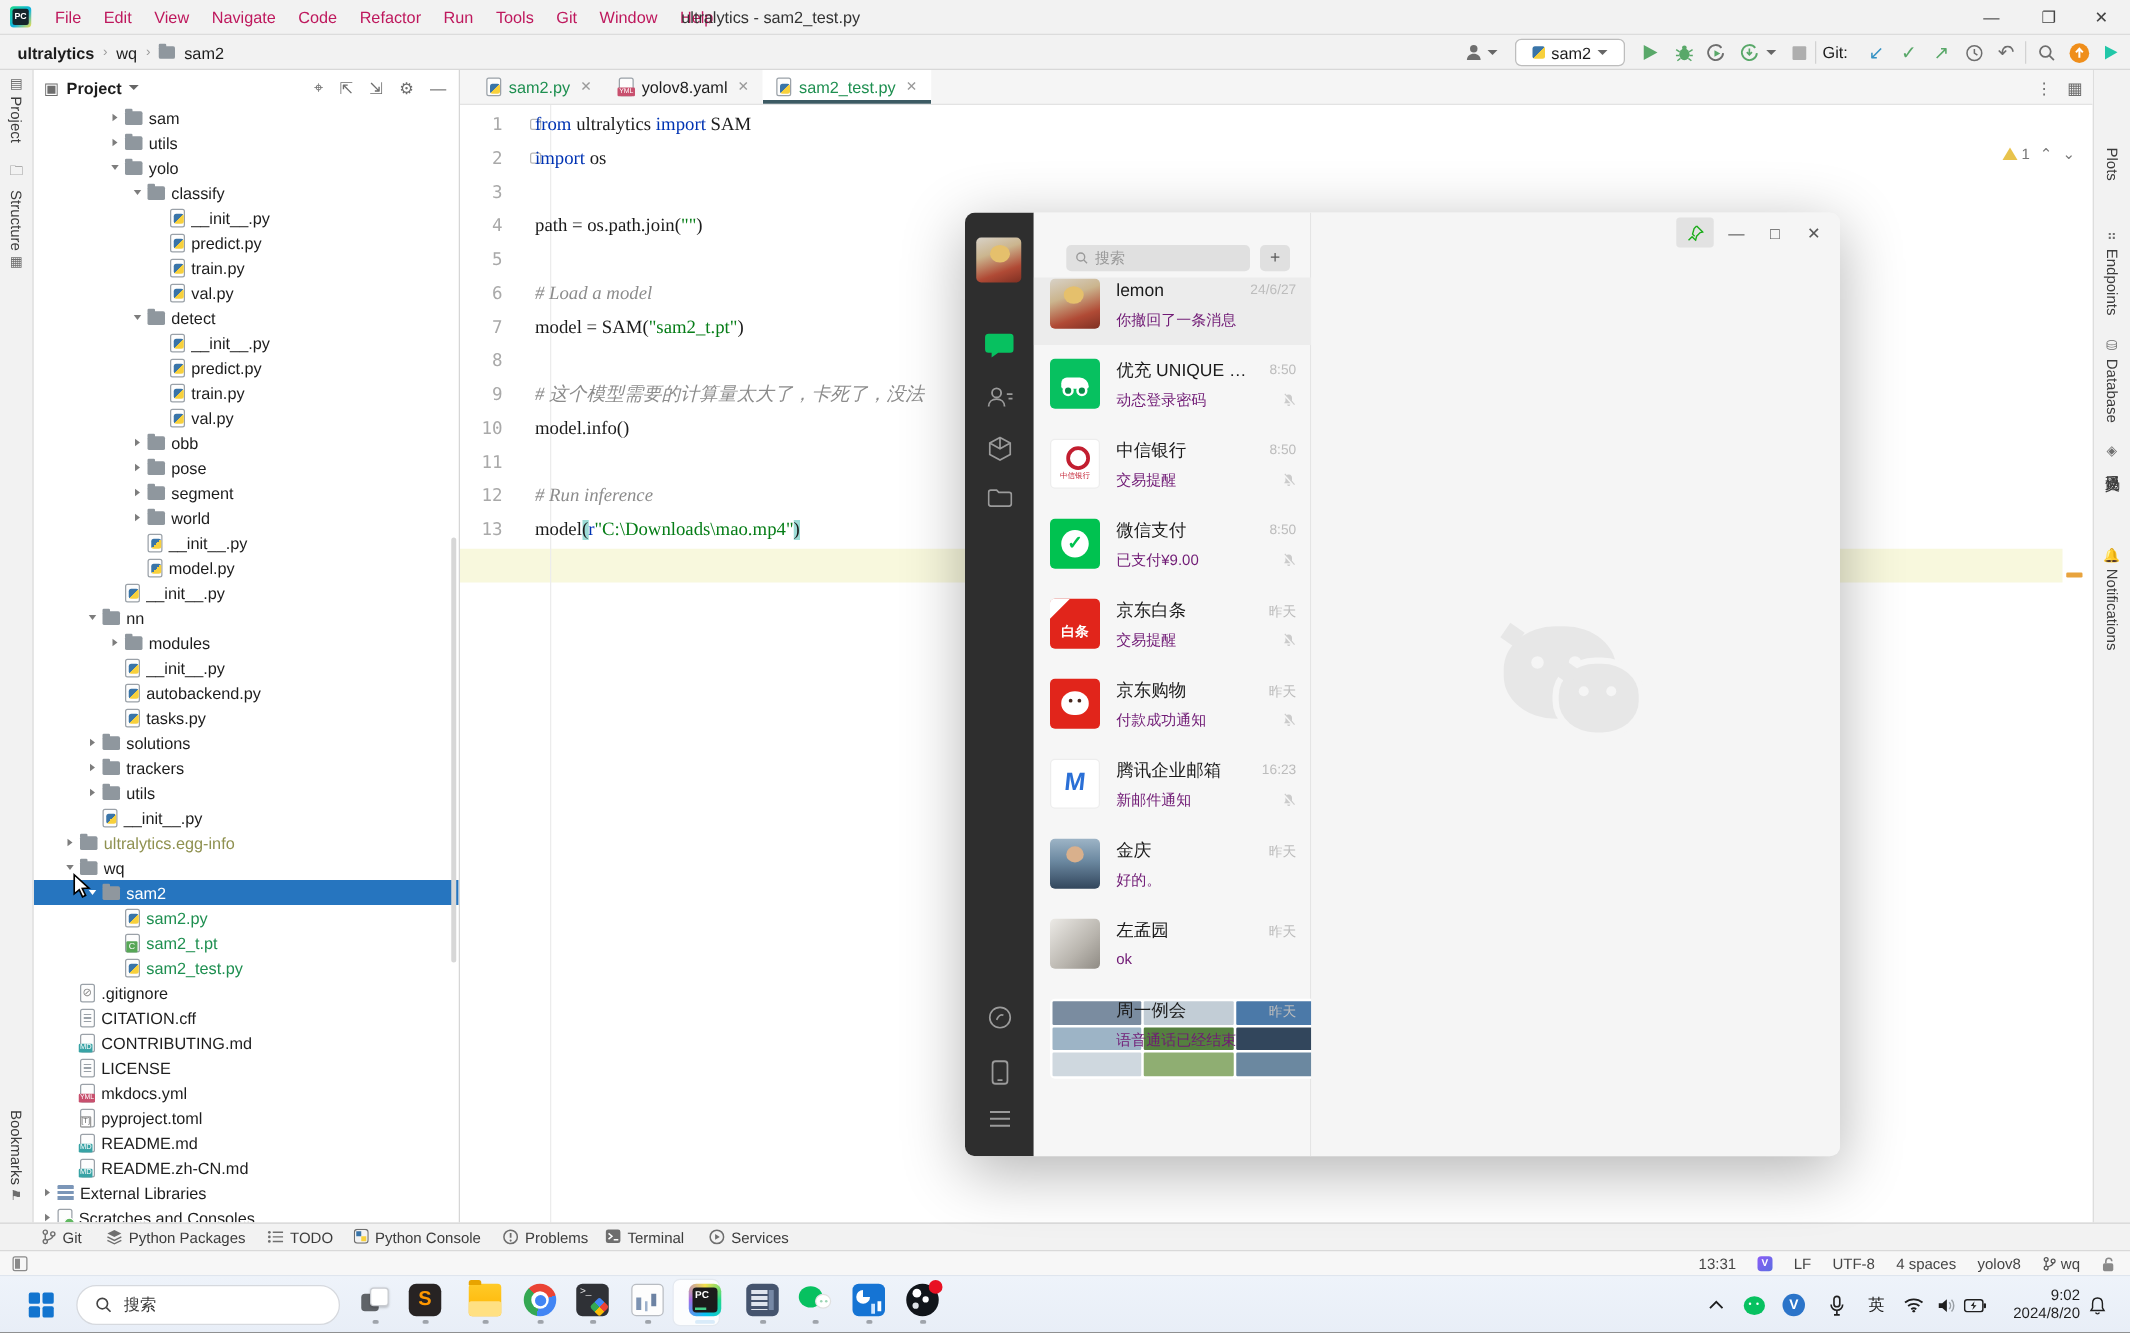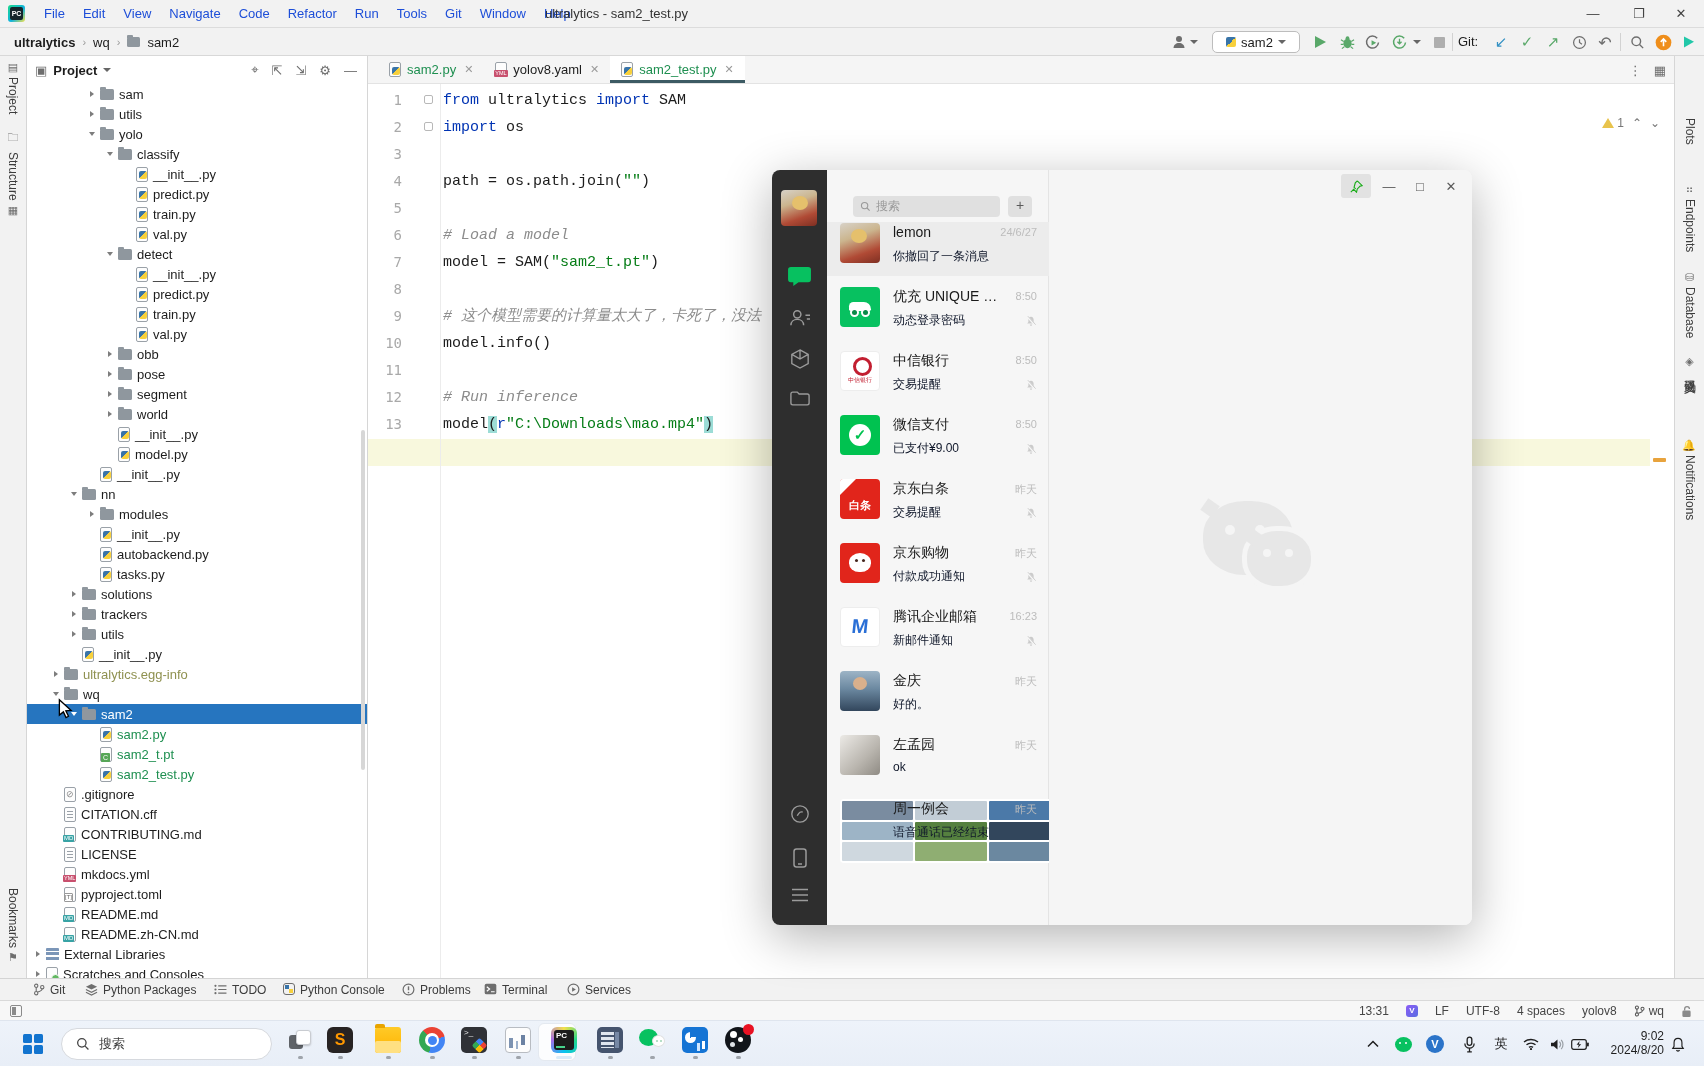--- a/index.html
+++ b/index.html
@@ -7,21 +7,21 @@
 .screen{position:relative;width:1704px;height:1066px;background:#fff;overflow:hidden;
   font-family:"Liberation Sans",sans-serif;color:#1c1c1c}
 .abs{position:absolute}
 
 .titlebar{position:absolute;left:0;top:0;width:100%;height:28px;background:#f2f2f2;
   border-bottom:1px solid #dcdcdc;display:flex;align-items:center;font-size:13px}
 .pclogo{width:17px;height:17px;border-radius:3px;margin:0 10px 0 8px;
   background:linear-gradient(135deg,#1bd98a,#0fb3e0 55%,#f5e14a);position:relative;flex:none}
 .pclogo span{position:absolute;inset:2px;background:#15252b;border-radius:2px;color:#fff;
   font-size:7px;font-weight:bold;text-align:center;line-height:13px}
-.menu{padding:0 9px;height:28px;line-height:28px;color:#1d4ed8;cursor:default}
+.menu{padding:0 9px;height:28px;line-height:28px;color:#be185d;cursor:default}
 .wintitle{position:absolute;left:545px;top:0;line-height:28px;color:#333}
 .winctl{position:absolute;top:0;width:46px;height:28px;text-align:center;line-height:28px;
   color:#444;font-size:13px}
 
 .toolbar2{position:absolute;left:0;top:28px;width:100%;height:28px;background:#f2f2f2;
   border-bottom:1px solid #d8d8d8;font-size:13px}
 .crumbs{position:absolute;left:14px;top:0;height:28px;display:flex;align-items:center;gap:7px}
 .crumb-sep{color:#9a9a9a;font-size:11px}
 .mini-folder{width:13px;height:10px;background:#8f979e;border-radius:1.5px;position:relative;flex:none}
 .mini-folder::before{content:"";position:absolute;top:-2px;left:0;width:6px;height:3px;background:#8f979e;border-radius:1px 1px 0 0}
@@ -86,21 +86,21 @@
 .tab .x{color:#9a9a9a;font-size:11px;margin-left:2px}
 .tab.active{background:#fff;box-shadow:inset 0 -3px 0 #3c5a63}
 .tab .tl.green{color:#1e8f50}
 .tab-extra{position:absolute;right:8px;top:0;height:28px;display:flex;gap:12px;align-items:center;color:#6e6e6e;font-size:13px}
 .codearea{position:absolute;left:0;top:28px;right:0;bottom:0}
 .curline{position:absolute;left:0;top:355px;width:1282px;height:27px;background:#f8f8dd}
 .gutter{position:absolute;left:0;top:0;width:73px;bottom:0;border-right:1px solid #ececec}
 .gnum{position:absolute;left:0;width:34px;text-align:right;color:#a9a9a9;
   font-family:"DejaVu Sans Mono",monospace;font-size:14px;line-height:27px}
 .fold{position:absolute;left:56px;width:9px;height:9px;border:1px solid #b8b8b8;border-radius:2px;background:#fff}
-.lines{position:absolute;left:75px;top:3px;font-family:Liberation Mono, monospace;font-size:15px;line-height:27px;white-space:pre}
+.lines{position:absolute;left:60px;top:3px;font-family:Liberation Serif, serif;font-size:15px;line-height:27px;white-space:pre}
 .cl .k{color:#0033b3}.cl .s{color:#067d17}.cl .c{color:#8c8c8c;font-style:italic}
 .cl .h{background:#9cdcd6}
 .warnwidget{position:absolute;right:14px;top:32px;display:flex;align-items:center;gap:8px;font-size:12px;color:#777}
 .warn-tri{width:0;height:0;border-left:6px solid transparent;border-right:6px solid transparent;border-bottom:10px solid #e8c34c;position:relative}
 .stripe-mark{position:absolute;right:8px;top:374px;width:13px;height:4px;background:#e8a33d;border-radius:1px}
 
 .twbar{position:absolute;left:0;top:978px;width:100%;height:22px;background:#f2f2f2;border-top:1px solid #d4d4d4;font-size:12px;color:#3c3c3c}
 .twitem{position:absolute;top:0;height:22px;display:flex;align-items:center;gap:5px}
 .twico{color:#6e6e6e;font-size:12px;line-height:12px}
 .statusbar{position:absolute;left:0;top:1000px;width:100%;height:20px;background:#f7f7f7;border-top:1px solid #d9d9d9;
@@ -171,21 +171,21 @@
 .wc-plus{position:absolute;left:181px;top:26px;width:24px;height:21px;background:#e0e0e0;border-radius:4px;
   color:#5a5a5a;text-align:center;line-height:19px;font-size:14px}
 .chatwrap{position:absolute;left:0;top:52px;width:222px;height:703px;overflow:hidden}
 .chatrows{position:absolute;left:0;top:-10px;width:100%}
 .chat{position:relative;height:64px}
 .chat.sel{background:#ececec}
 .av{width:40px;height:40px;border-radius:4px;position:absolute;left:13px;top:11px;overflow:hidden}
 .cname{position:absolute;left:66px;top:12px;font-size:14px;color:#1a1a1a;max-width:108px;overflow:hidden;
   text-overflow:ellipsis;white-space:nowrap}
 .ctime{position:absolute;right:12px;top:14px;font-size:11px;color:#bcbcbc}
-.cmsg{position:absolute;left:66px;top:36px;font-size:12px;color:#0f172a;max-width:130px;overflow:hidden;
+.cmsg{position:absolute;left:66px;top:36px;font-size:12px;color:#701a75;max-width:130px;overflow:hidden;
   text-overflow:ellipsis;white-space:nowrap}
 .cbell{position:absolute;right:12px;top:38px}
 .cbadge{position:absolute;left:45px;top:7px;width:9px;height:9px;border-radius:50%;background:#fa5151;border:1.5px solid #f6f6f6}
 .wc-main{position:absolute;left:277px;top:0;right:0;bottom:0;background:#f5f5f5}
 .wcctl{position:absolute;top:4px;width:30px;height:24px;display:flex;align-items:center;justify-content:center;
   color:#595959;font-size:13px}
 .pinbg{background:#e2e2e2;border-radius:3px}
 .wm{position:absolute;background:#e7e7e7}
 .wm i{position:absolute;border-radius:50%;background:#f5f5f5}
 .wm::after{content:"";position:absolute;width:14px;height:14px;background:#e7e7e7;transform:rotate(35deg)}

